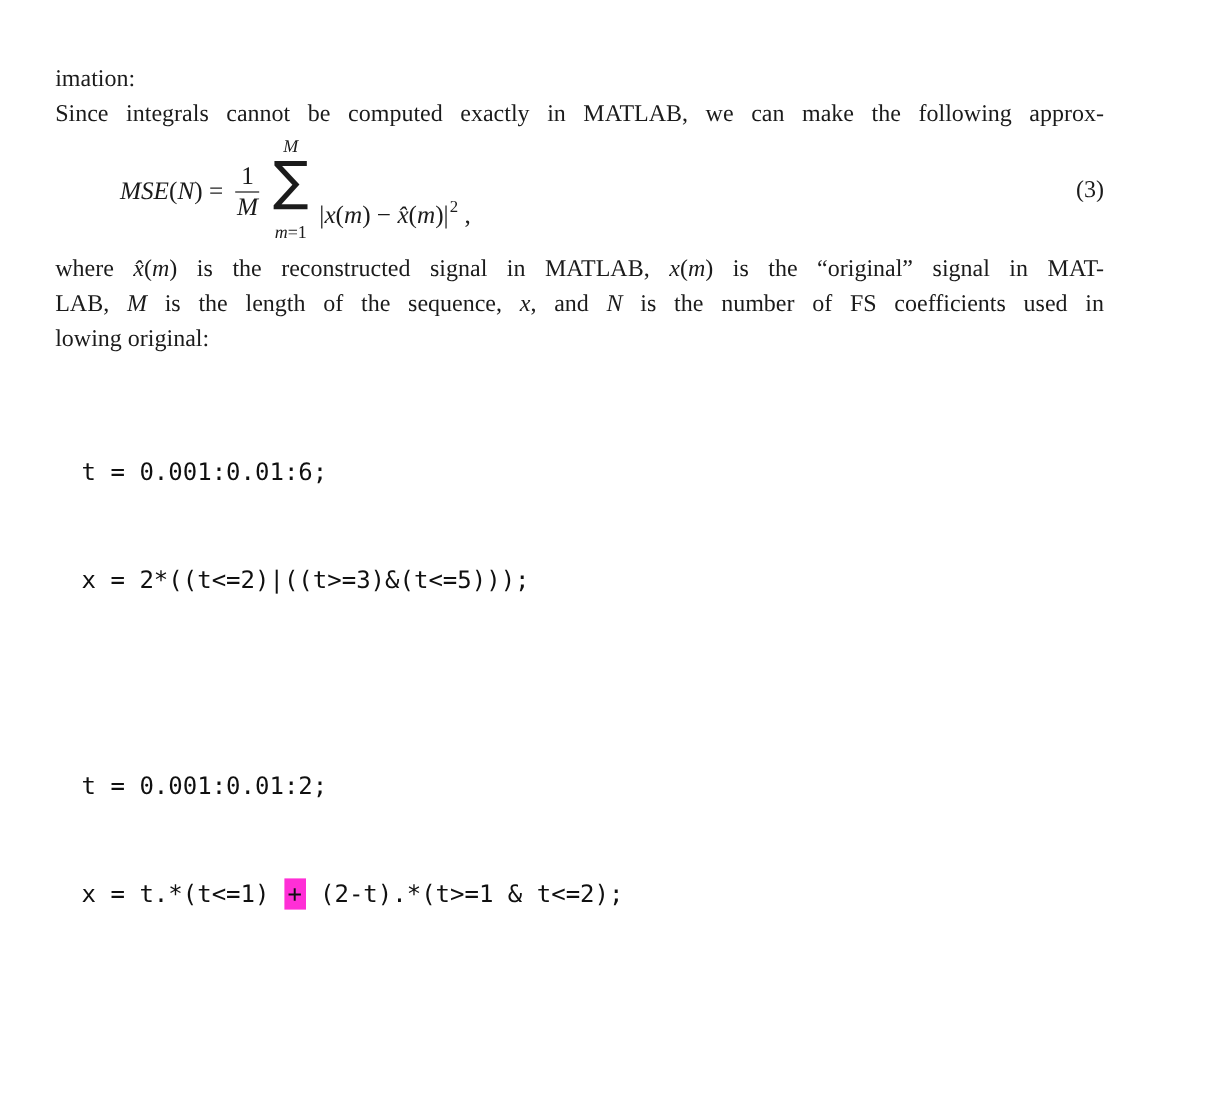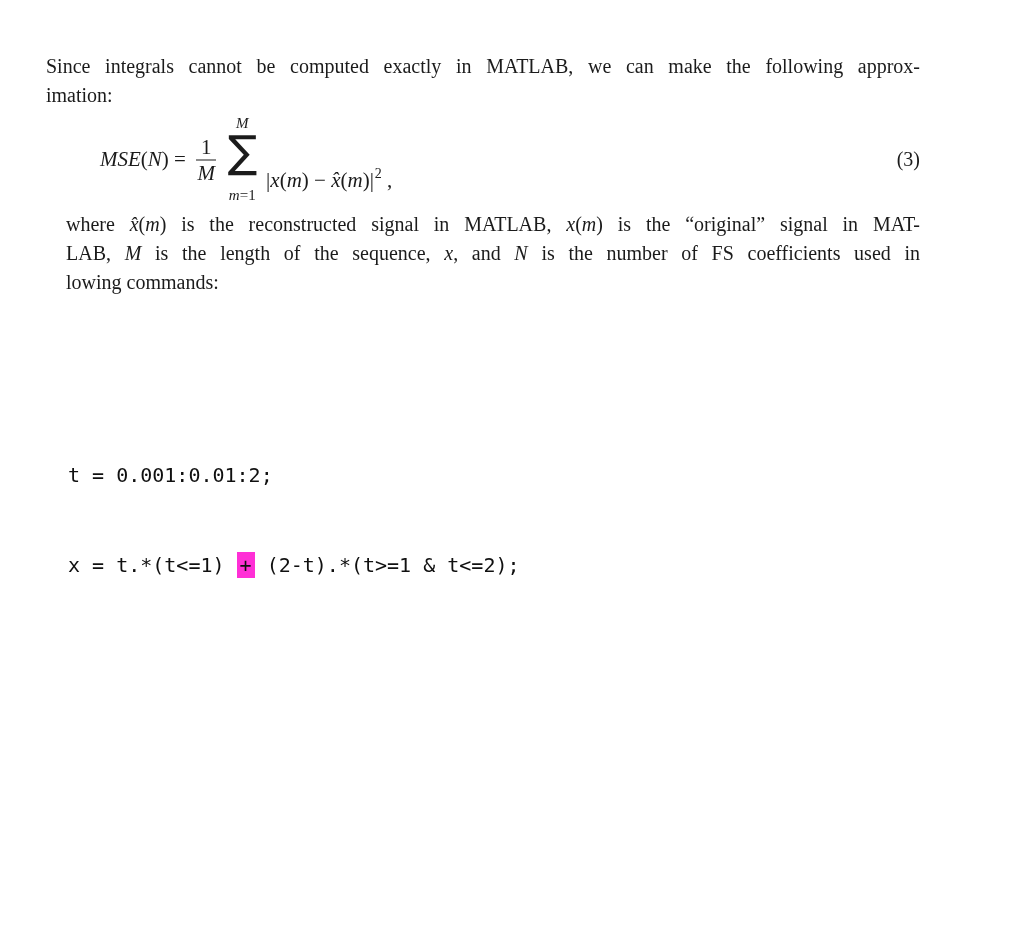--- a/index.html
+++ b/index.html
@@ -41,33 +41,33 @@
 
   
   .code{
     margin-left:22px;
     font-family:"DejaVu Sans Mono","Liberation Mono",monospace;
     font-size:20px;line-height:30px;
     color:#101010;white-space:pre;
   }
   .hl{background:#ff2fd6;padding:1px 3px;}
 
-  .mt-p2{margin-top:14px;margin-left:20px;}
+  .mt-p2{margin-top:14px;}
   .mt-code1{margin-top:21px;}
   .mt-tri{margin-top:45px;}
   .mt-code2{margin-top:22px;}
 </style>
 </head>
 <body>
 
 <div class="doc">
 
   <div class="para">
+    <div class="line last">imation:</div>
     <div class="line">Since integrals cannot be computed exactly in MATLAB, we can make the following approx-</div>
-    <div class="line last">imation:</div>
   </div>
 
   <div class="equation-row">
     <div class="eq-body">
       <span class="eq-lhs"><i>MSE</i>(<i>N</i>) =</span>
       <span class="frac">
         <span class="num">1</span>
         <span class="den"><i>M</i></span>
       </span>
       <span class="sum">
@@ -76,24 +76,26 @@
         <span class="sum-bot"><i>m</i>=1</span>
       </span>
       <span class="eq-expr"><span>|<i>x</i>(<i>m</i>) − <i>x̂</i>(<i>m</i>)|</span><sup>2</sup><span> ,</span></span>
     </div>
     <div class="eq-num">(3)</div>
   </div>
 
   <div class="para mt-p2">
     <div class="line">where <i>x̂</i>(<i>m</i>) is the reconstructed signal in MATLAB, <i>x</i>(<i>m</i>) is the “original” signal in MAT-</div>
     <div class="line">LAB, <i>M</i> is the length of the sequence, <i>x</i>, and <i>N</i> is the number of FS coefficients used in</div>
-    <div class="line last">lowing commands:</div>
+    <div class="line last">lowing original:</div>
   </div>
 
   <div class="code mt-code1">
+    <div>t = 0.001:0.01:6;</div>
+    <div>x = 2*((t&lt;=2)|((t&gt;=3)&amp;(t&lt;=5)));</div>
   </div>
 
 
   <div class="code mt-code2">
     <div>t = 0.001:0.01:2;</div>
     <div><span>x = t.*(t&lt;=1) </span><span class="hl">+</span><span> (2-t).*(t&gt;=1 &amp; t&lt;=2);</span></div>
   </div>
 
 </div>
 

